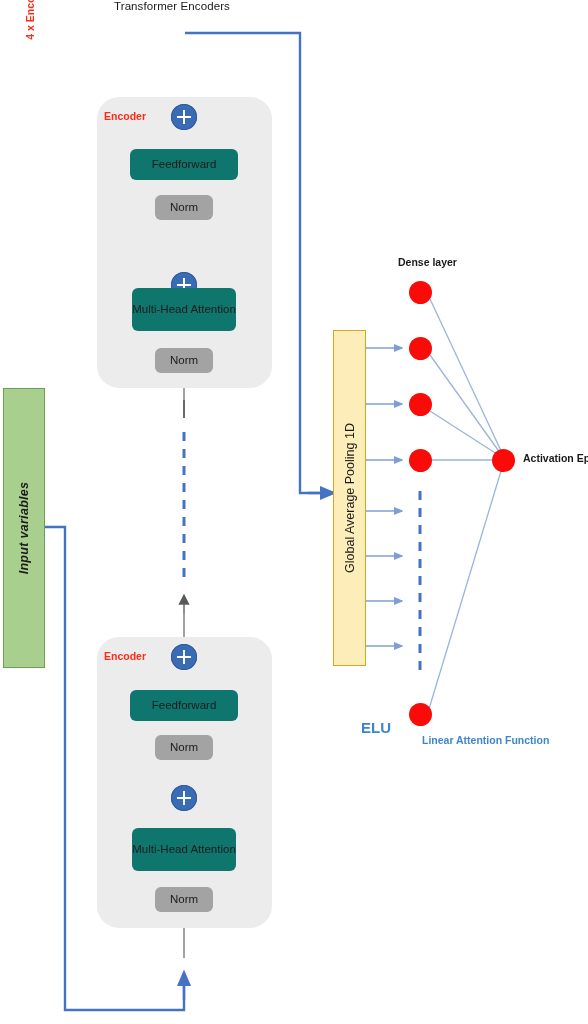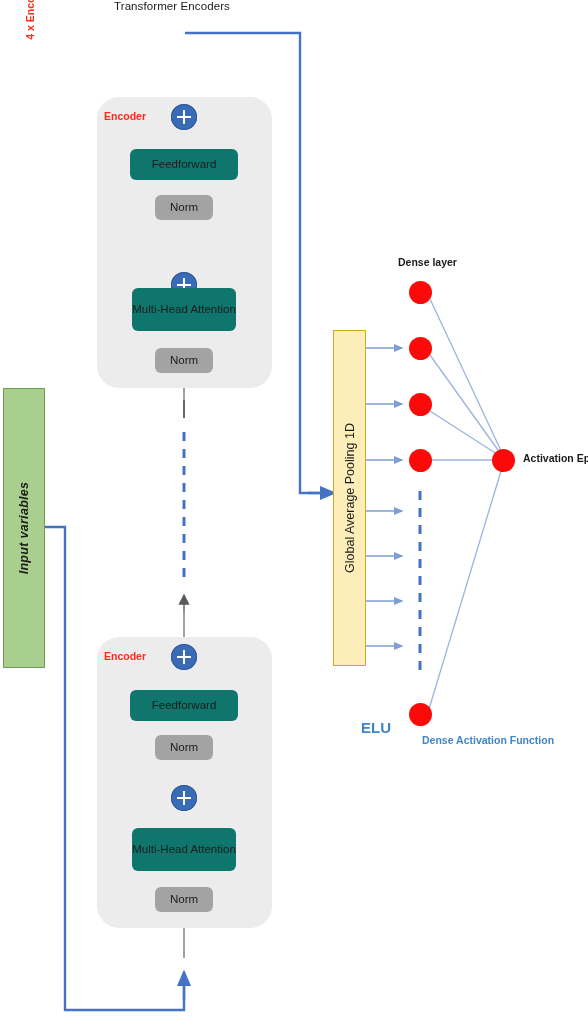--- a/index.html
+++ b/index.html
@@ -184,15 +184,15 @@
   <div class="node" style="left:409px;top:281px;"></div>
   <div class="node" style="left:409px;top:337px;"></div>
   <div class="node" style="left:409px;top:393px;"></div>
   <div class="node" style="left:409px;top:449px;"></div>
   <div class="node" style="left:409px;top:703px;"></div>
 
   <div class="node" style="left:492px;top:449px;"></div>
   <div class="lbl" id="pred-label">Activation Ep</div>
 
   <div class="lbl" id="elu-label">ELU</div>
-  <div class="lbl" id="laf-label">Dense Activation Function</div>
+  <div class="lbl" id="laf-label">Linear Attention Function</div>
 
 </div>
 
 </body></html>

